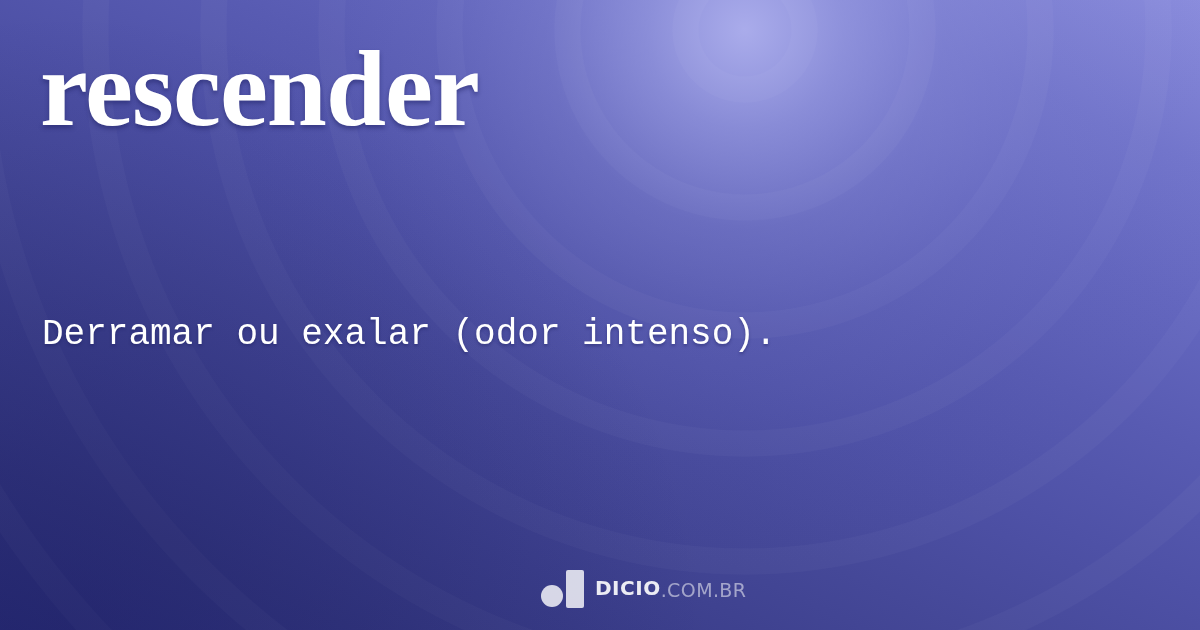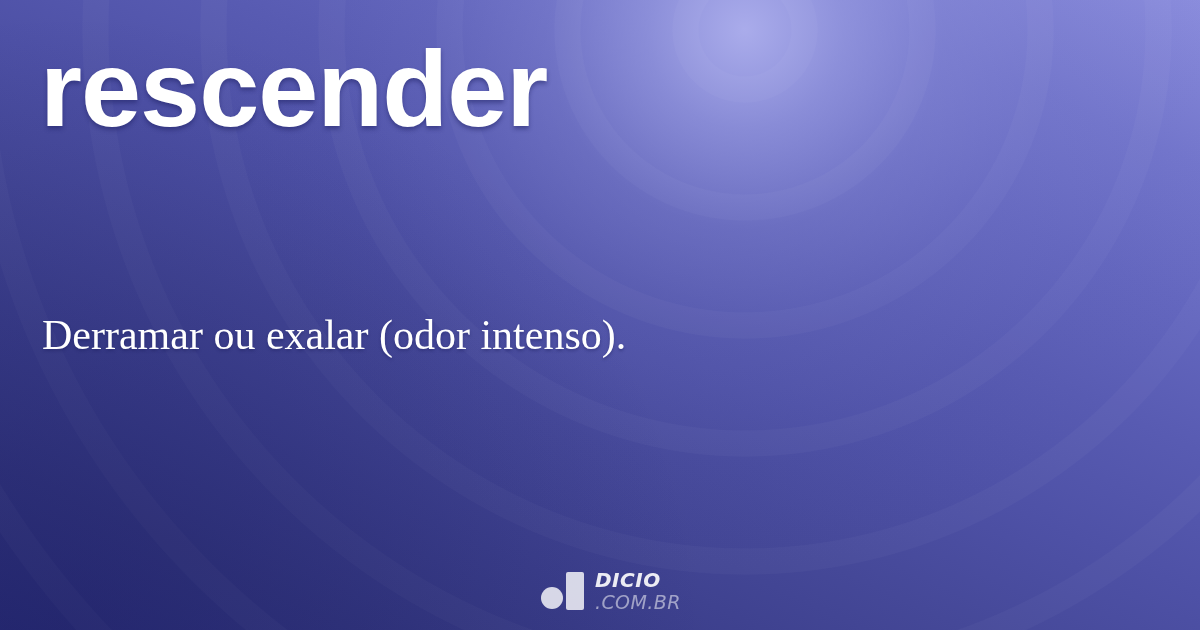--- a/index.html
+++ b/index.html
@@ -77,41 +77,41 @@
     left: 0; top: 0;
     width: 1200px;
     height: 630px;
   }
 
   #headword {
     position: absolute;
     left: 40px;
     top: 32px;
     width: 1120px;
-    font-family: Liberation Sans, sans-serif;
+    font-family: Liberation Serif, serif;
     font-weight: 700;
     font-size: 108px;
     line-height: 1.05;
     letter-spacing: -1px;
     color: #ffffff;
     text-shadow: 0 3px 4px rgba(25,27,90,0.45);
     white-space: nowrap;
   }
 
   #definitions {
     position: absolute;
     left: 42px;
     top: 306px;
     width: 1100px;
   }
 
   .defline {
-    font-family: Liberation Serif, serif;
+    font-family: Liberation Mono, monospace;
     font-weight: 400;
-    font-size: 42px;
+    font-size: 36px;
     line-height: 58px;
     color: #ffffff;
     text-shadow: 0 2px 3px rgba(25,27,90,0.40);
     white-space: nowrap;
   }
 
   
   #logo {
     position: absolute;
     left: 541px;
@@ -142,24 +142,22 @@
     left: 25px;
     top: 0px;
     width: 18px;
     height: 38px;
     border-radius: 2px;
     background: rgba(255,255,255,0.80);
   }
 
   #logo-text {
     display: flex;
-    flex-direction: column;
     justify-content: center;
     line-height: 1;
-    font-style: italic;
   }
 
   #logo-name {
     font-family: "DejaVu Sans", sans-serif;
     font-weight: 700;
     font-size: 20px;
     letter-spacing: 0.5px;
     color: rgba(255,255,255,0.90);
   }
 

